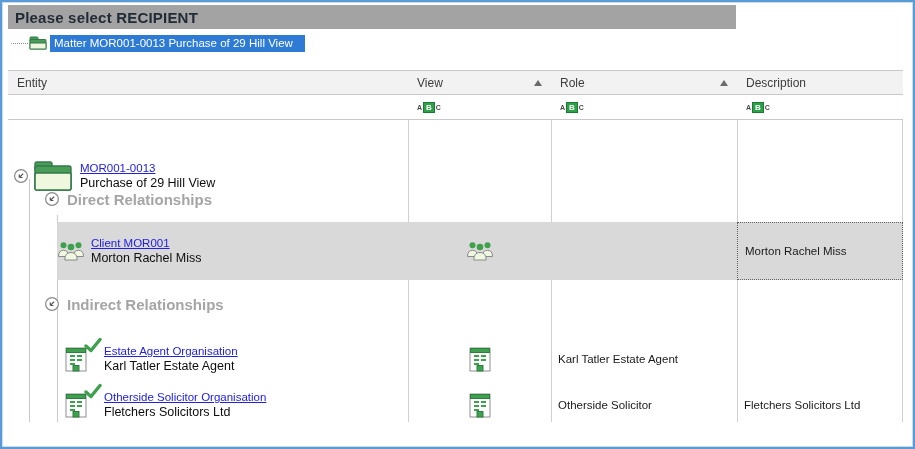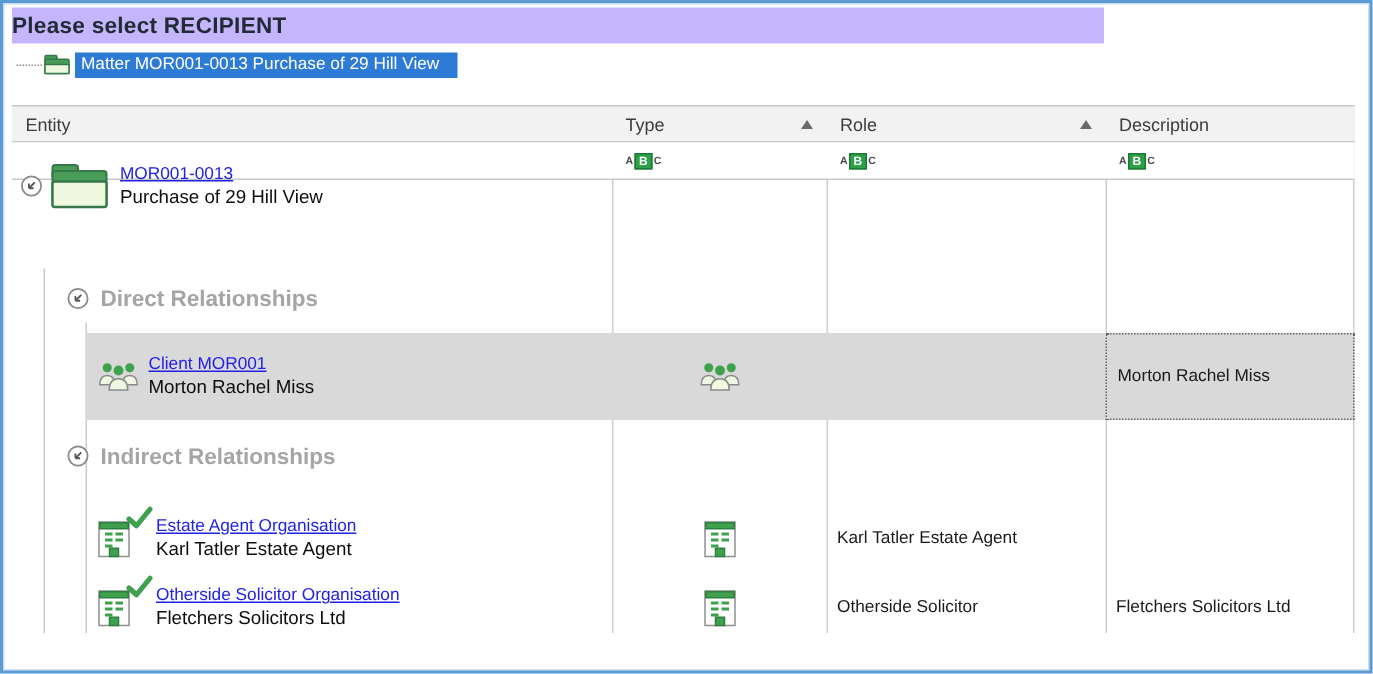--- a/index.html
+++ b/index.html
@@ -5,21 +5,21 @@
   * { margin:0; padding:0; box-sizing:border-box; }
   body { background:#e8e8e8; font-family:"Liberation Sans", sans-serif; }
   .window{
     position:relative; width:915px; height:449px; background:#fff;
     border:2px solid #5b9bd5; box-shadow:inset 0 0 0 1px #c9ddf1;
     overflow:hidden; font-family:"Liberation Sans", sans-serif;
   }
   
   .titlebar{
     position:absolute; top:3px; left:6px; width:728px; height:24px;
-    background:#c4b5fd; display:flex; align-items:center; 
+    background:#a3a3a3; display:flex; align-items:center; padding-left:7px;
   }
   .title{ font-size:15px; font-weight:bold; color:#222b35; letter-spacing:.2px; }
 
   
   .matterbar{ position:absolute; top:31px; left:9px; height:20px; display:flex; align-items:center; }
   .dotted-connector{ width:17px; height:0; border-top:1px dotted #8f8f8f; }
   .matterbar svg{ margin:0 3px 0 1px; }
   .matter-selected{
     background:#2e7bd6; color:#fff; font-size:11.5px; padding:2px 12px 3px 4px; white-space:nowrap;
   }
@@ -43,34 +43,34 @@
   .filter-row{ top:25px; height:25px; background:#fff; border-bottom:1px solid #c9c9c9; align-items:center; }
   .fcell{ display:flex; align-items:center; height:100%; padding-left:9px; }
   .abc{ display:inline-flex; align-items:center; font-size:7px; font-weight:bold; color:#4a4a4a; }
   .abc .b-box{ display:inline-block; background:#2ea049; border:1px solid #197a33; color:#fff; font-size:8px; line-height:9px; padding:0 2px; margin:0 1px; }
 
   
   .entity-stack{ display:flex; flex-direction:column; justify-content:center; line-height:15px; }
   .ent-link{ font-size:11.5px; color:#2121e6; text-decoration:underline; white-space:nowrap; }
   .ent-name{ font-size:12.5px; font-weight:normal; color:#0d0d0d; white-space:nowrap; }
 
-  .matter-row{ top:38px; height:58px; align-items:flex-start; }
+  .matter-row{ top:64px; height:58px; align-items:flex-end; }
   .matter-row .c-entity{ display:flex; align-items:center; padding-left:5px; }
   .matter-row svg.expander{ margin-right:4px; }
   .matter-row svg.folder-lg{ margin-right:7px; }
 
   .section-row{ align-items:center; height:26px; }
   .section-row .c-entity{ display:flex; align-items:center; padding-left:36px; }
   .section-label{ margin-left:7px; font-size:15px; font-weight:bold; color:#a5a5a5; }
 
   .sec-direct{ top:116px; }
   .sec-indirect{ top:221px; }
 
   .client-row{ top:152px; left:49px; width:846px; height:58px; background:#d9d9d9; }
-  .client-row .c-entity{ width:351px; display:flex; align-items:center; padding-left:8px; }
+  .client-row .c-entity{ width:351px; display:flex; align-items:center; }
   .client-row .c-entity svg{ margin-right:6px; }
 
   .org-row{ height:52px; }
   .org-estate{ top:263px; }
   .org-other{ top:309px; }
   .org-row .c-entity{ display:flex; align-items:center; padding-left:57px; }
   .org-row .check{ align-self:flex-start; margin:4px 2px 0 -3px; }
 
   .type-cell{ display:flex; align-items:center; justify-content:center; }
   .text-cell{ display:flex; align-items:center; padding-left:7px; font-size:11.5px; color:#1a1a1a; white-space:nowrap; }
@@ -140,21 +140,21 @@
     <div class="col-divider" style="left:729px"></div>
     <div class="grid-right"></div>
     <div class="tree-guide" style="left:21px; top:109px; height:243px;"></div>
     <div class="tree-guide" style="left:49px; top:145px; height:207px;"></div>
 
     <div class="g-row header-row">
       <div class="hcell c-entity">
         <span>Entity</span>
       </div>
       <div class="hcell c-type">
-        <span>Type</span>
+        <span>View</span>
         <span class="sort-asc"></span>
       </div>
       <div class="hcell c-role">
         <span>Role</span>
         <span class="sort-asc"></span>
       </div>
       <div class="hcell c-desc">
         <span>Description</span>
       </div>
     </div>

